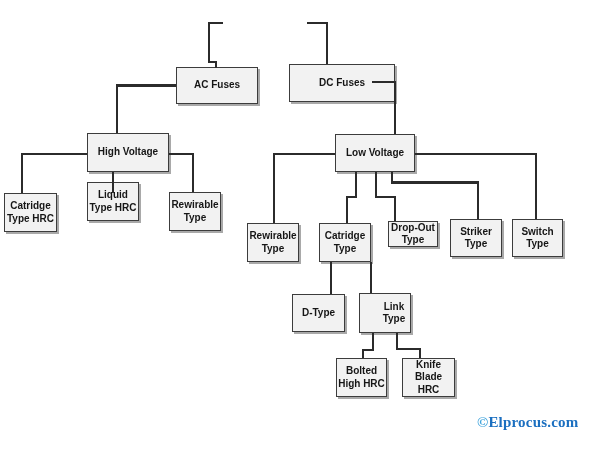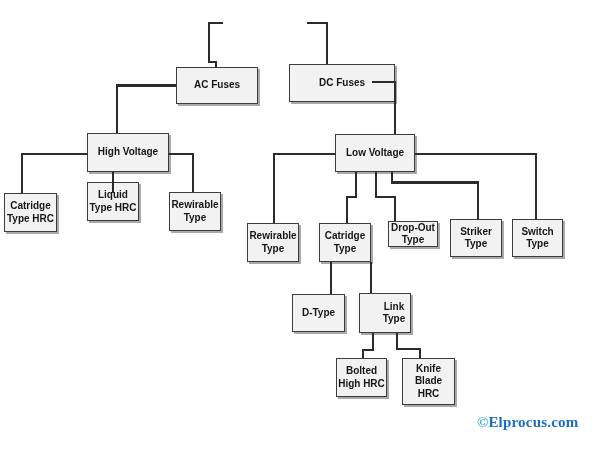--- a/index.html
+++ b/index.html
@@ -67,21 +67,21 @@
   <div class="node" style="left:388px; top:221px; width:50px; height:26px;">Drop-Out
 Type</div>
   <div class="node" style="left:450px; top:219px; width:52px; height:38px;">Striker
 Type</div>
   <div class="node" style="left:512px; top:219px; width:51px; height:38px;">Switch
 Type</div>
   <div class="node" style="left:292px; top:294px; width:53px; height:38px;">D-Type</div>
   <div class="node" style="left:359px; top:293px; width:52px; height:40px;padding-left:19px;">Link Type</div>
   <div class="node" style="left:336px; top:358px; width:51px; height:39px;">Bolted
 High HRC</div>
-  <div class="node" style="left:402px; top:358px; width:53px; height:47px;">Knife
+  <div class="node" style="left:402px; top:358px; width:53px; height:39px;">Knife
 Blade HRC</div>
 
   <i class="ln h" style="left:208px; top:22px;  width:15px;"></i>
   <i class="ln v" style="left:208px; top:22px;  height:41px;"></i>
   <i class="ln h" style="left:208px; top:61px;  width:9px;"></i>
   <i class="ln v" style="left:215px; top:61px;  height:7px;"></i>
 
   <i class="ln h" style="left:307px; top:22px;  width:21px;"></i>
   <i class="ln v" style="left:326px; top:22px;  height:42px;"></i>
 

